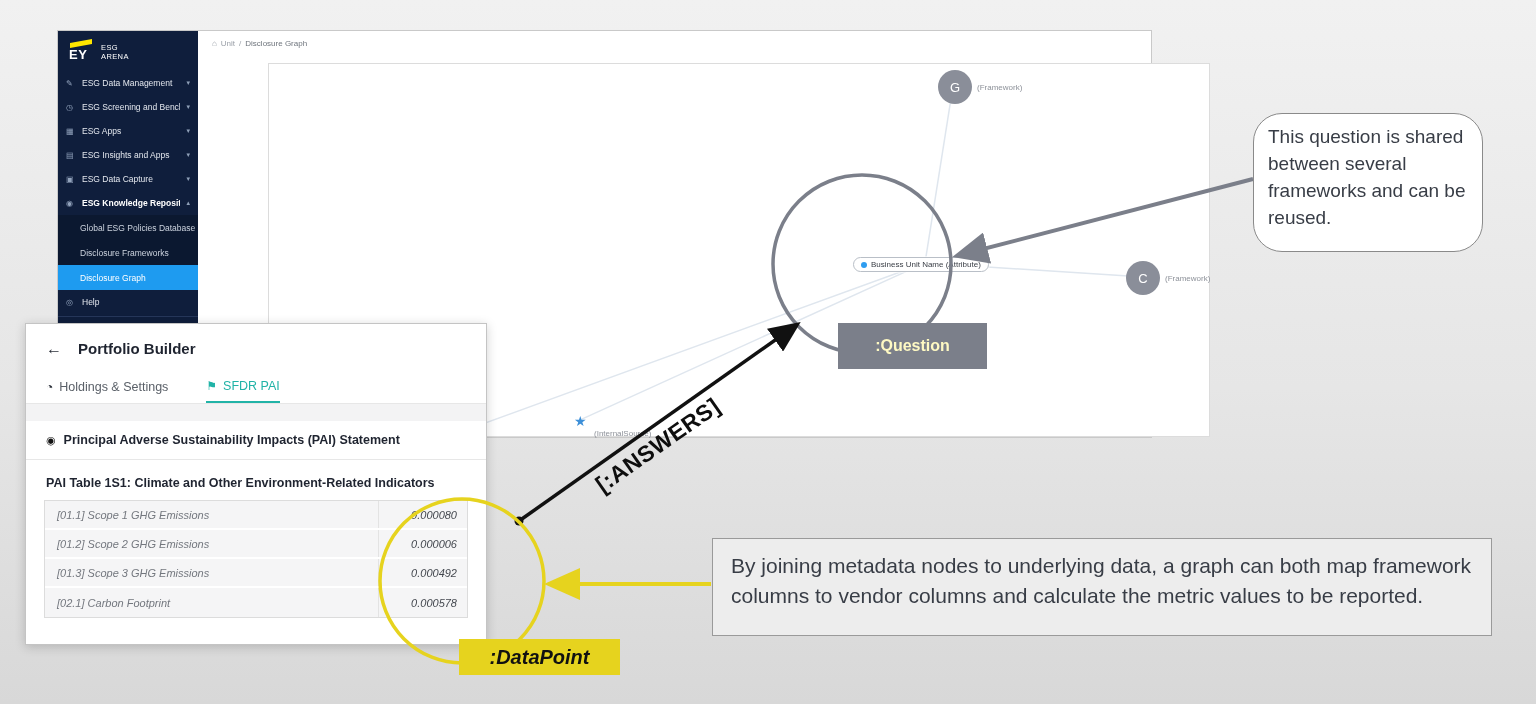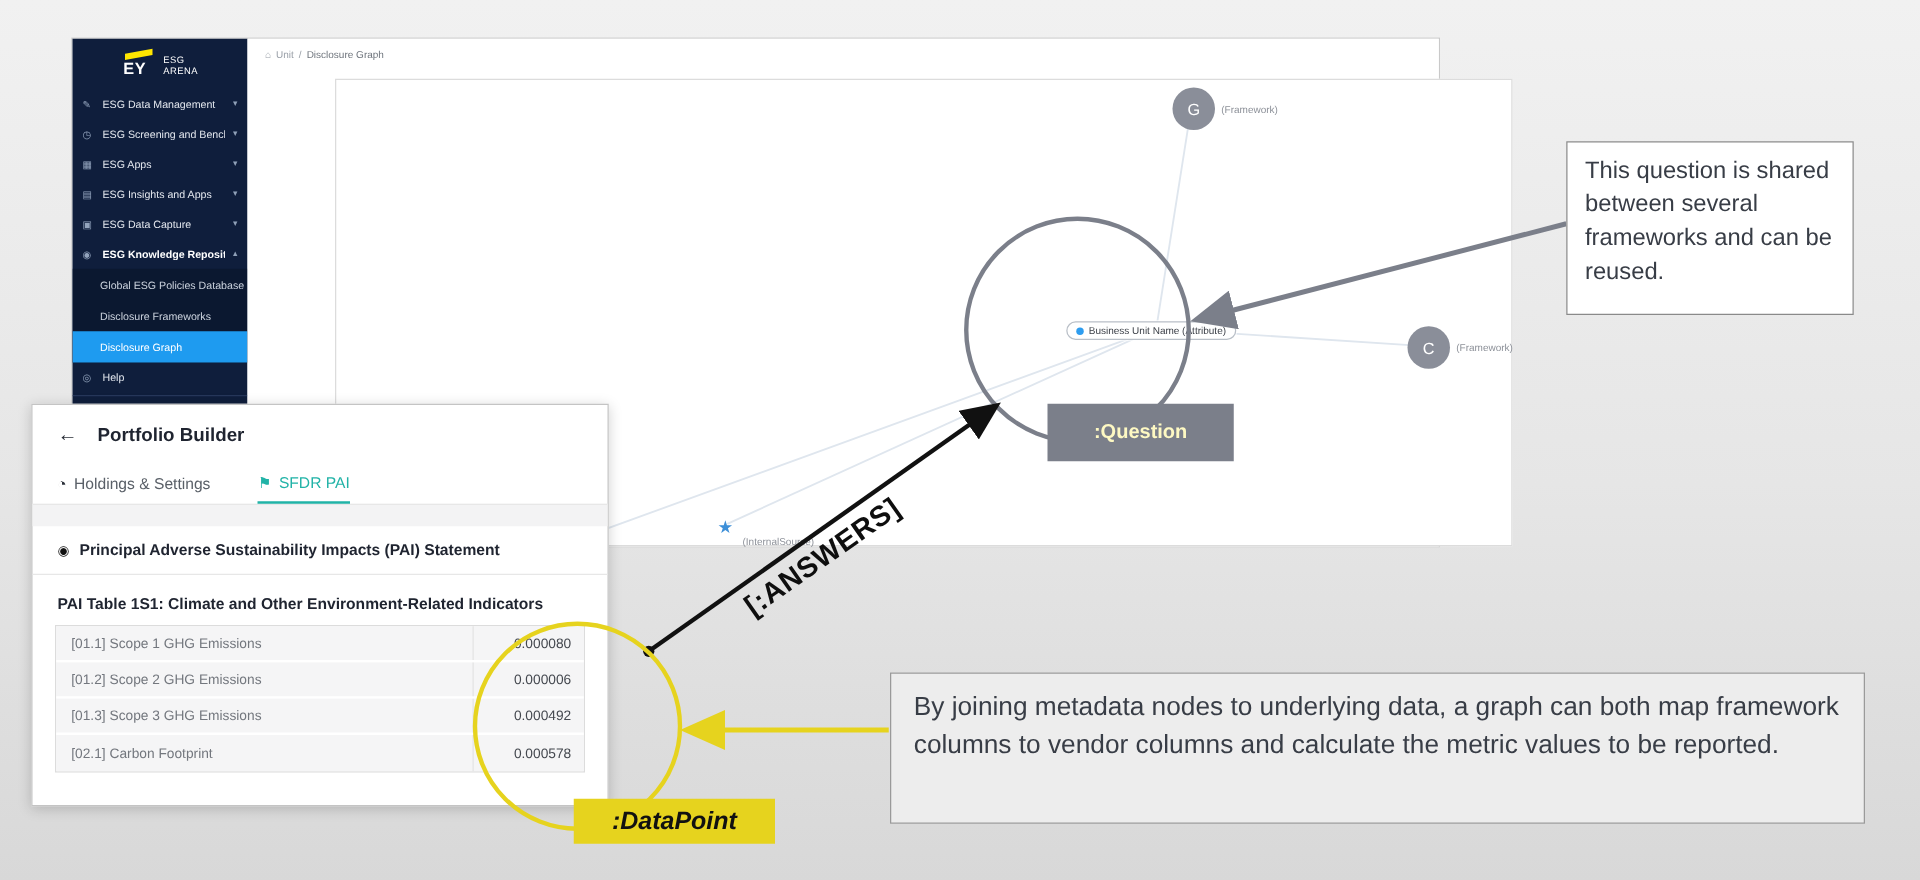--- a/index.html
+++ b/index.html
@@ -6,21 +6,21 @@
   html,body { width:1536px; height:704px; overflow:hidden; }
   body { font-family:"Liberation Sans", sans-serif; }
   .stage { position:relative; width:1536px; height:704px;
            background:linear-gradient(180deg,#f1f1f1 0%,#e6e6e6 55%,#d8d8d8 100%); }
 
   
   .app-window { position:absolute; left:57px; top:30px; width:1095px; height:408px;
                 background:#ffffff; border:1px solid #c9c9c9; z-index:10; }
   .sidebar { position:absolute; left:0; top:0; width:140px; height:100%;
              background:#0f1e3c; color:#dfe3ea; overflow:hidden; }
-  .logo { display:flex; align-items:center; gap:7px; padding:8px 10px 6px 10px; height:40px;justify-content:center; }
+  .logo { display:flex; align-items:center; gap:7px; padding:8px 10px 6px 10px; height:40px; }
   .ey-mark { position:relative; width:26px; height:24px; }
   .ey-beam { position:absolute; left:2px; top:1px; width:22px; height:5px; background:#ffe600;
              transform:skewY(-10deg); }
   .ey-text { position:absolute; left:1px; top:7px; color:#ffffff; font-weight:bold;
              font-size:13px; letter-spacing:0.5px; }
   .logo-product { font-size:7.5px; font-weight:normal; line-height:1.25; color:#ffffff;
                   letter-spacing:0.4px; }
   .nav { font-size:8.5px; }
   .nav-item { display:flex; align-items:center; height:24px; padding:0 8px; gap:6px;
               cursor:pointer; }
@@ -67,36 +67,36 @@
   .tab .tab-icon { font-size:12px; color:#2a2f38; }
   .tab.active { color:#21b3a7; border-bottom:2px solid #21b3a7; }
   .tab.active .tab-icon { color:#21b3a7; }
   .panel-strip { height:18px; background:#f3f3f4; border-top:1px solid #e7e7e7; }
   .statement-row { display:flex; align-items:center; gap:8px; padding:12px 20px;
                    border-bottom:1px solid #e7e7e7; }
   .statement-icon { font-size:11px; color:#111; }
   .statement-text { font-size:12.5px; font-weight:bold; color:#1f2430; }
   .table-title { padding:16px 20px 10px 20px; font-size:12.5px; font-weight:bold; color:#1f2430; }
   .pai-table { margin:0 18px; border:1px solid #dcdcdc; }
-  .pai-row { display:flex; height:29px; background:#f5f5f6; border-bottom:2px solid #ffffff; }
+  .pai-row { display:flex; height:29px; background:#f5f5f6; border-bottom:2px solid #ffffff;font-style:italic; }
   .pai-row:last-child { border-bottom:none; }
   .pai-label { flex:1 1 auto; display:flex; align-items:center; padding-left:12px;
                font-size:11px; color:#73777e; border-right:1px solid #e3e3e3; }
   .pai-value { flex:0 0 88px; display:flex; align-items:center; justify-content:flex-end;
                padding-right:10px; font-size:11px; color:#44484f; }
 
   
   .overlay { position:absolute; left:0; top:0; width:1536px; height:704px;
              z-index:30; pointer-events:none; }
 
   .note-box { position:absolute; z-index:40; background:#ffffff; border:1.5px solid #8a8a8a;
               color:#383d46; }
   .right-note { left:1253px; top:113px; width:230px; height:139px; padding:10px 14px;
-                font-size:19px; line-height:1.42; }
-  .bottom-note { left:712px; top:538px; width:780px; height:121px; padding:12px 18px;
+                font-size:19px; line-height:1.42;border-radius:29px; }
+  .bottom-note { left:712px; top:538px; width:780px; height:98px; padding:12px 18px;
                  font-size:21px; line-height:1.42; background:#ededed; border:1px solid #9a9a9a; }
 
   .question-box { position:absolute; left:838px; top:323px; width:149px; height:46px;
                   background:#7b7f8a; color:#fef9c3; font-size:16px; font-weight:bold;
                   display:flex; align-items:center; justify-content:center; z-index:40; }
   .datapoint-box { position:absolute; left:459px; top:639px; width:161px; height:36px;
                    background:#e6d31e; color:#111111; font-size:20px; font-weight:bold;
                    display:flex; align-items:center; justify-content:center; z-index:40;font-style:italic; }
   .answers-label { position:absolute; left:553px; top:432px; width:210px; text-align:center;
                    font-size:23px; font-weight:700; color:#0e0e0e; letter-spacing:0.5px;

